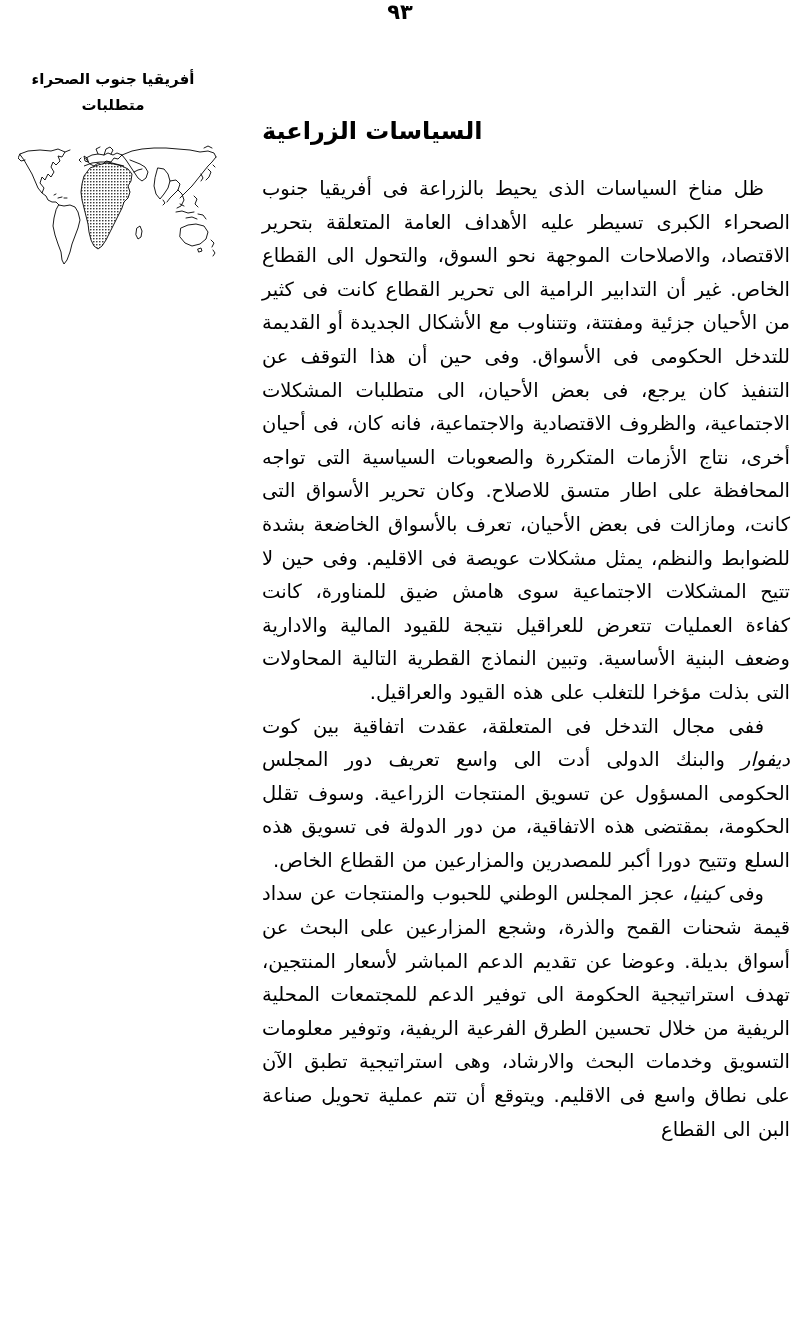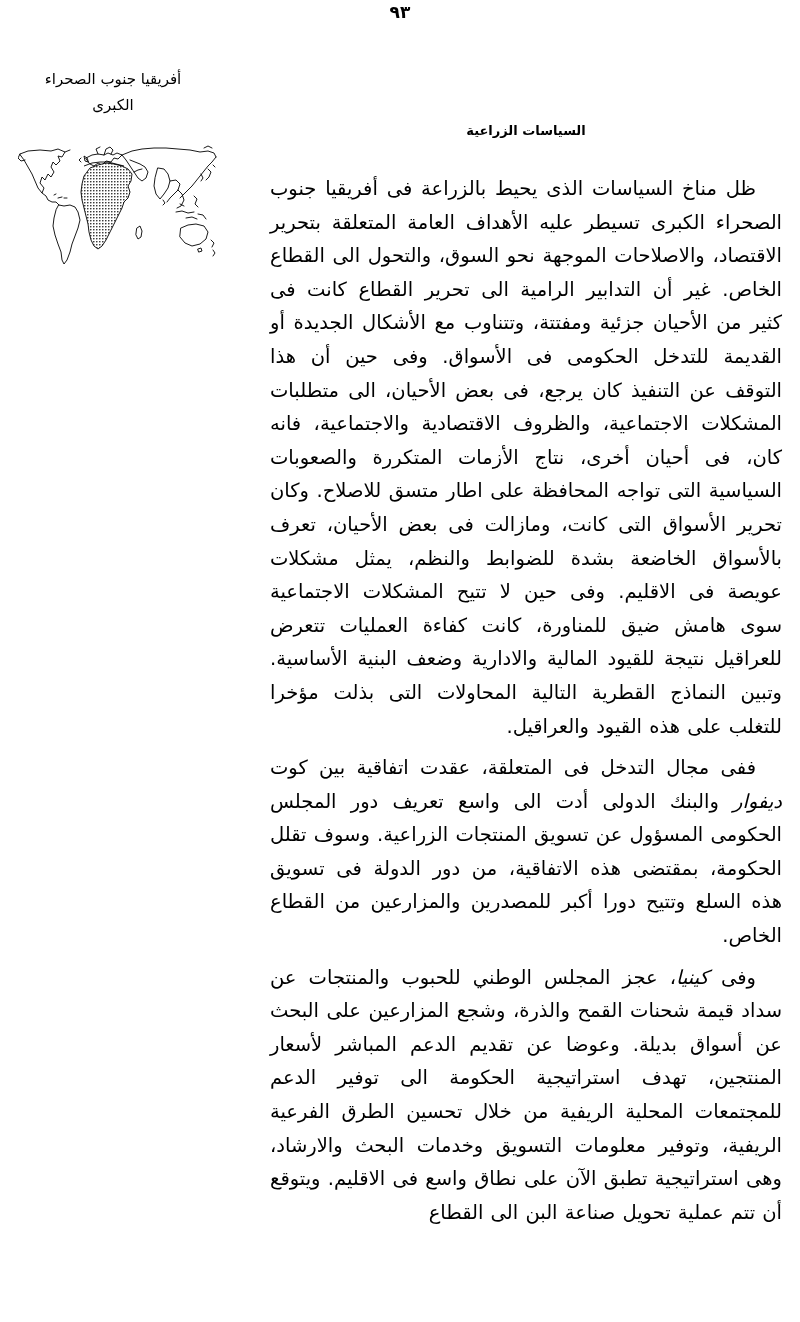--- a/index.html
+++ b/index.html
@@ -17,37 +17,37 @@
     color: #000000;
   }
 
   
   .page-number {
     position: absolute;
     top: 2px;
     left: 0;
     width: 800px;
     text-align: center;
-    font-size: 17px;
+    font-size: 21px;
     font-weight: 700;
     letter-spacing: 1px;
     line-height: 20px;
   }
 
   
   .margin-block {
     position: absolute;
     top: 66px;
     left: 8px;
     width: 210px;
   }
   .margin-label {
     text-align: center;
     font-size: 15px;
-    font-weight: 400;
+    font-weight: 700;
     line-height: 26px;
     direction: rtl;
   }
   .margin-label .line2 {
     display: block;
   }
 
   .map-wrap {
     position: relative;
     margin-top: 18px;
@@ -65,32 +65,32 @@
     position: absolute;
     top: 118px;
     right: 10px;
     width: 528px;
     direction: rtl;
     text-align: justify;
     text-justify: inter-word;
   }
 
   .section-heading {
-    font-size: 13px;
+    font-size: 24px;
     font-weight: 700;
     line-height: 26px;
-    text-align: center;
+    text-align: left;
     margin: 0 0 28px 0;
     letter-spacing: 0px;
   }
 
   .para {
     font-size: 19.5px;
     line-height: 33.6px;
-    margin: 8px;
+    margin: 0;
     text-align: justify;
     text-align-last: right;
     word-spacing: 1px;
   }
   .para + .para {
     margin-top: 0;
   }
   .para.indent {
     text-indent: 26px;
   }
@@ -101,21 +101,21 @@
 </style>
 </head>
 <body>
 
 <div class="page-number">٩٣</div>
 
 <div class="margin-block">
 
   <div class="margin-label">
     <span>أفريقيا جنوب الصحراء</span>
-    <span class="line2">الكبرى</span>
+    <span class="line2">متطلبات</span>
   </div>
 
   <div class="map-wrap">
     <svg viewBox="0 0 200 130" xmlns="http://www.w3.org/2000/svg">
       <defs>
         <pattern id="hatch" width="3" height="3" patternUnits="userSpaceOnUse">
           <rect width="3" height="3" fill="#ffffff"></rect>
           <circle cx="0.8" cy="0.8" r="0.75" fill="#000000"></circle>
         </pattern>
       </defs>

